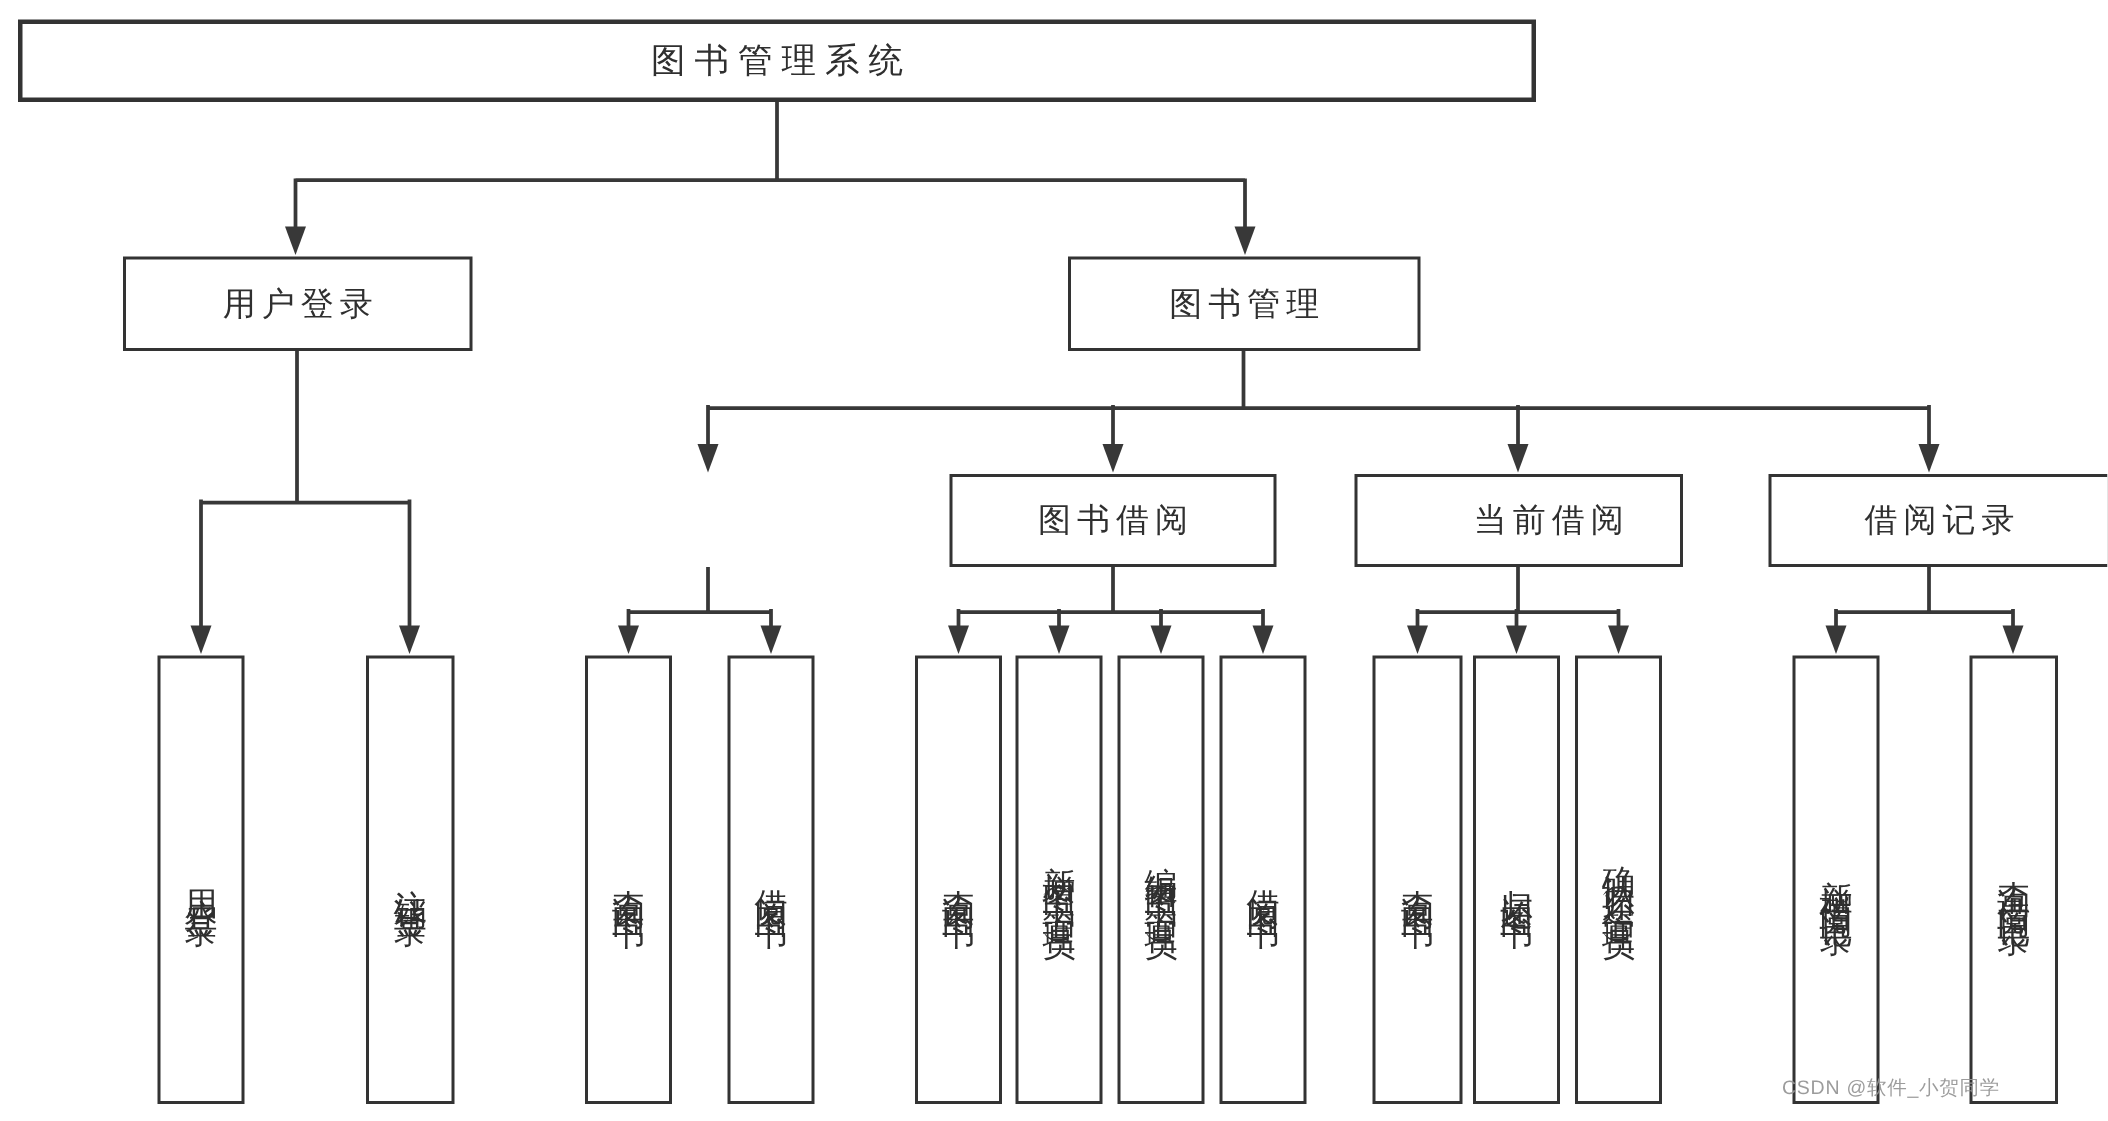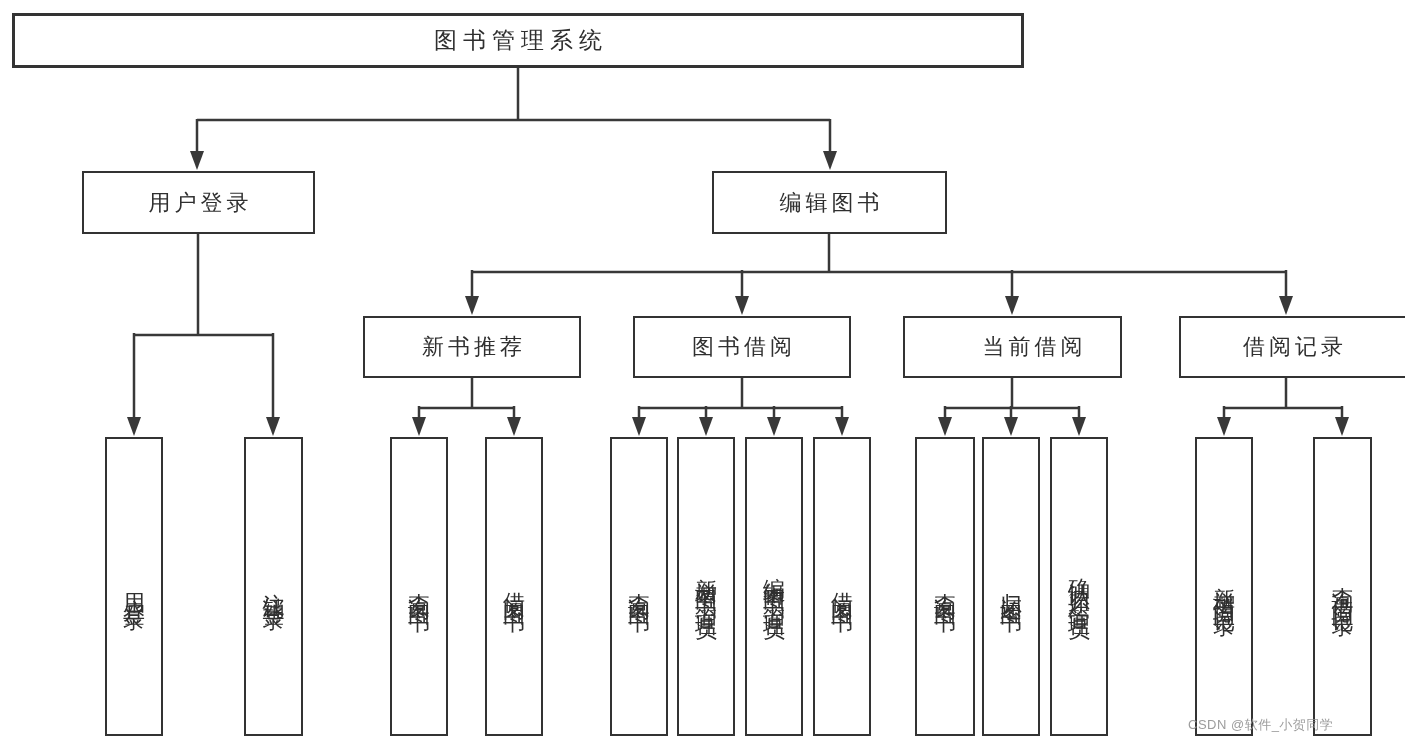--- a/index.html
+++ b/index.html
@@ -112,26 +112,23 @@
   </svg>
 
   <div class="box root" style="left:12px; top:13px; width:1012px; height:55px;">
     <span class="h-label title">图书管理系统</span>
   </div>
 
   <div class="box" style="left:82px; top:171px; width:233px; height:63px;">
     <span class="h-label">用户登录</span>
   </div>
   <div class="box" style="left:712px; top:171px; width:235px; height:63px;">
-    <span class="h-label">编辑图书</span>
+    <span class="h-label">图书管理</span>
   </div>
 
-  <div class="box" style="left:363px; top:316px; width:218px; height:62px;">
-    <span class="h-label">新书推荐</span>
-  </div>
   <div class="box" style="left:633px; top:316px; width:218px; height:62px;align-items:center;">
     <span class="h-label">图书借阅</span>
   </div>
   <div class="box" style="left:903px; top:316px; width:219px; height:62px;padding-left:40px;">
     <span class="h-label">当前借阅</span>
   </div>
   <div class="box" style="left:1179px; top:316px; width:228px; height:62px;">
     <span class="h-label">借阅记录</span>
   </div>
 

